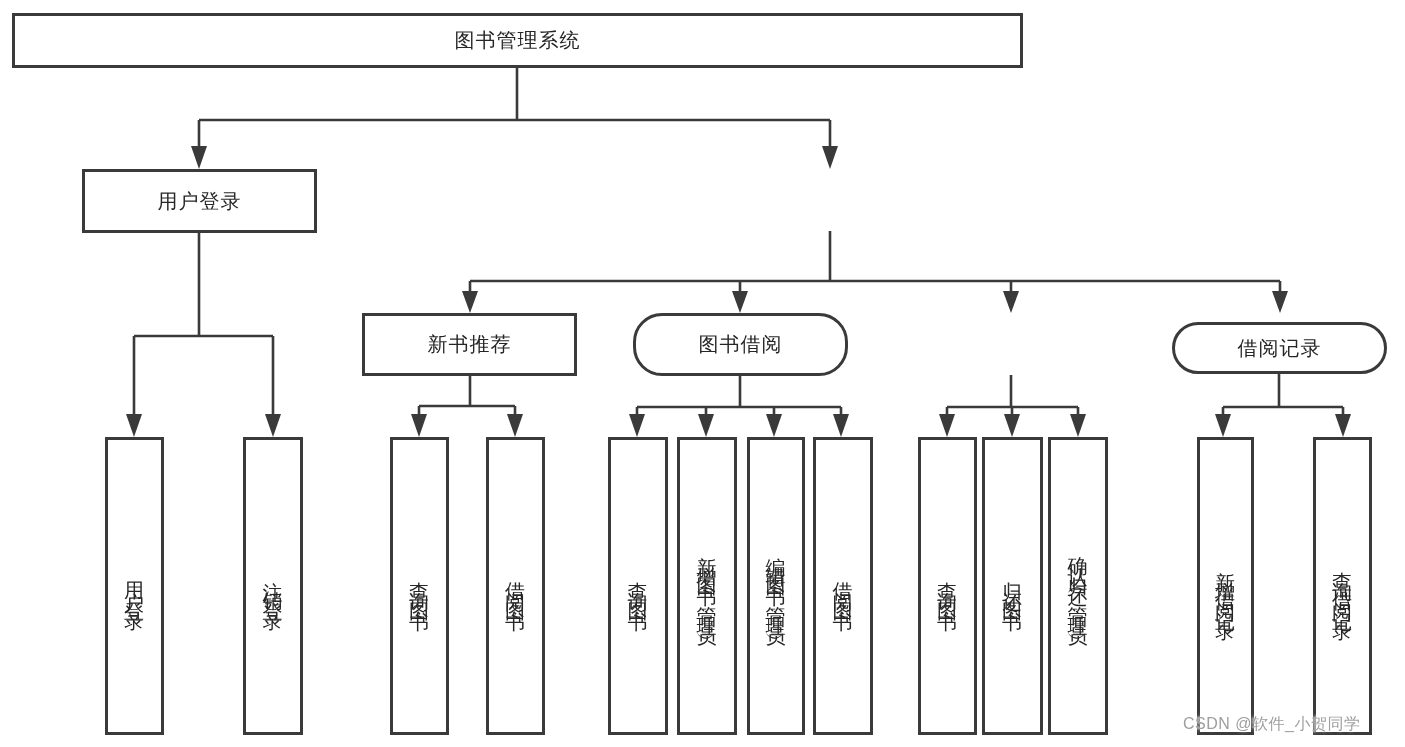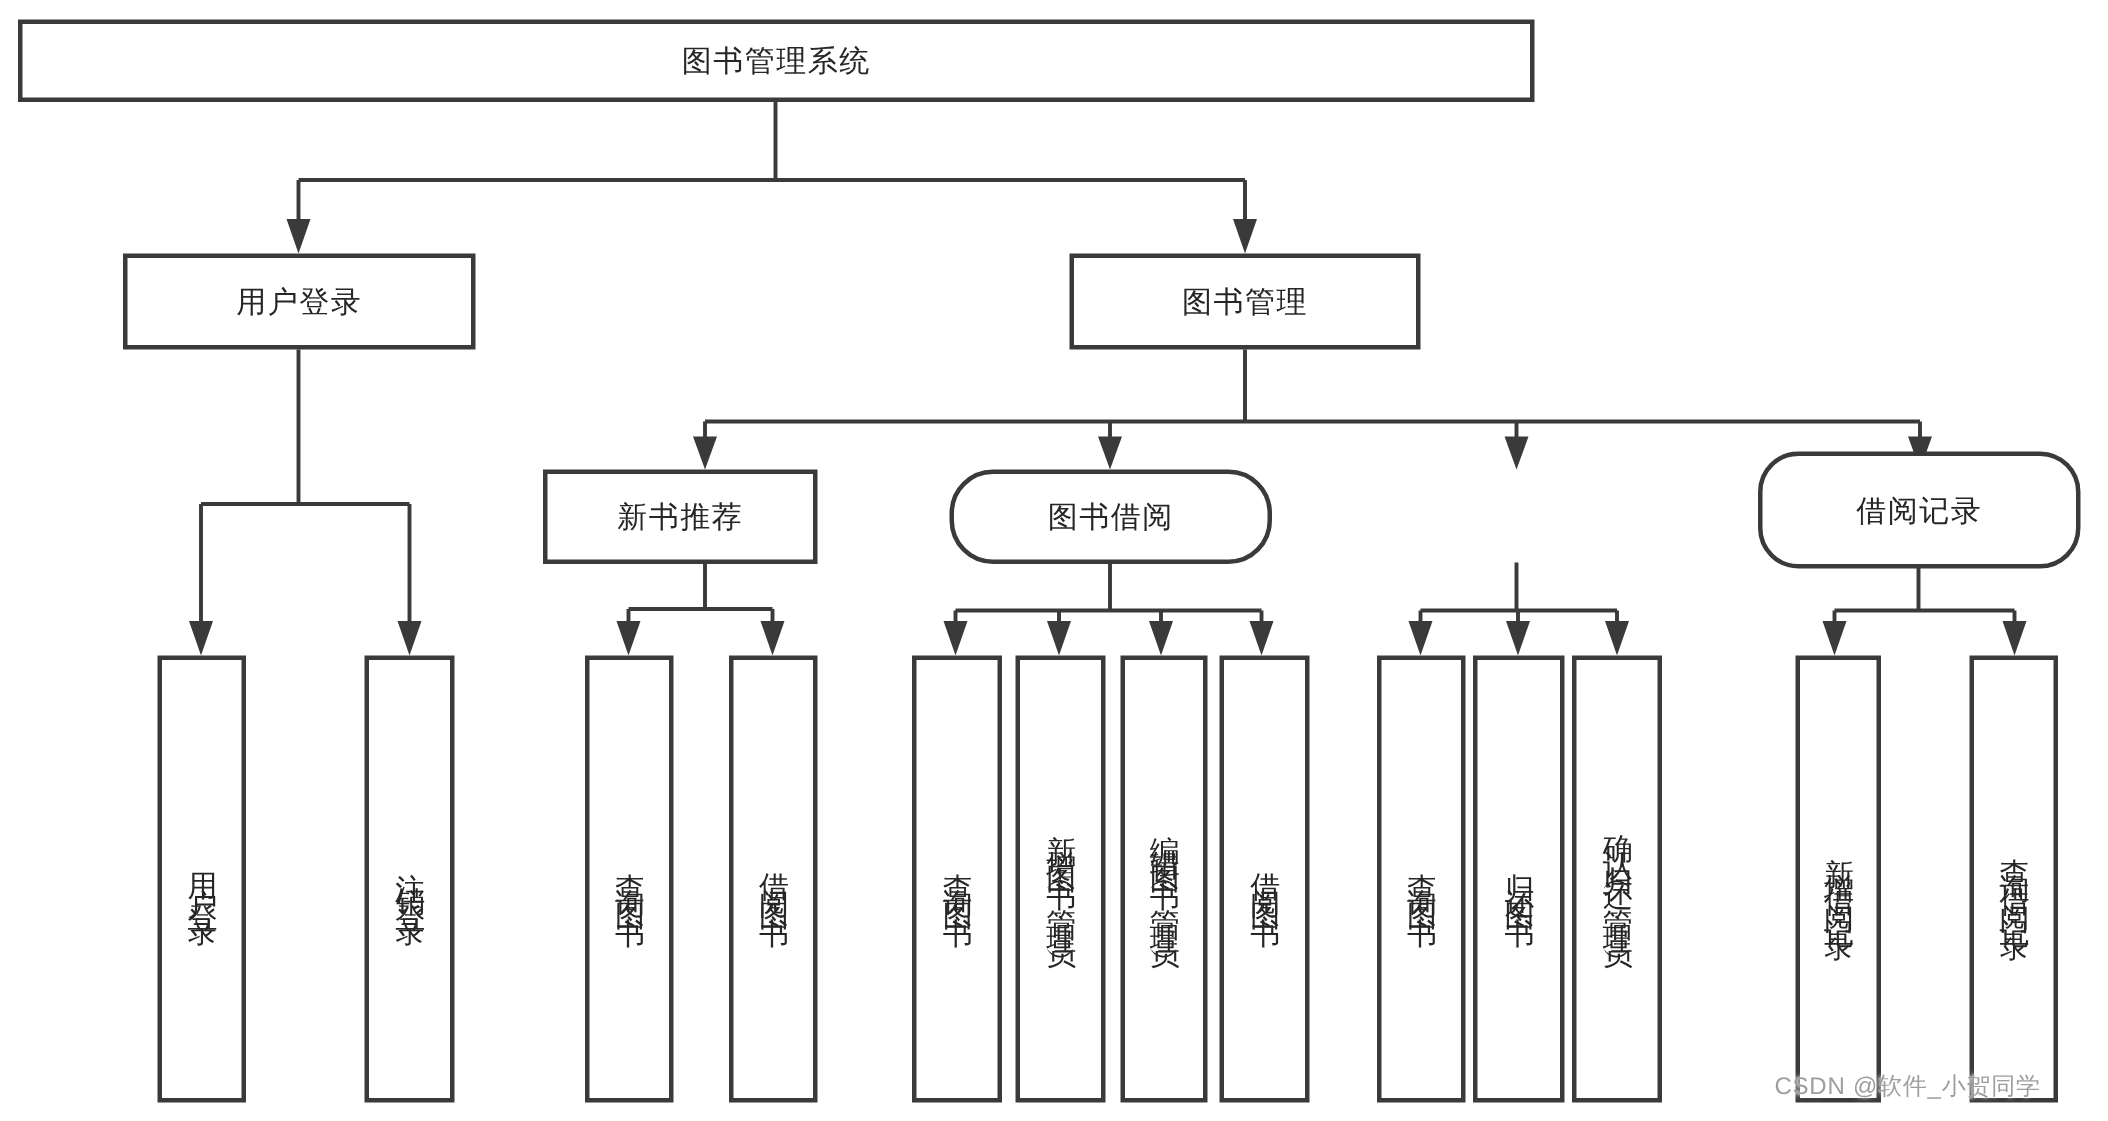--- a/index.html
+++ b/index.html
@@ -100,31 +100,28 @@
     </g>
   </svg>
 
   <div class="node" style="left:12px; top:13px; width:1011px; height:55px;">
     <span class="lbl">图书管理系统</span>
   </div>
 
   <div class="node" style="left:82px; top:169px; width:235px; height:64px;">
     <span class="lbl">用户登录</span>
   </div>
-  <div class="node" style="left:713px; top:169px; width:234px; height:64px;">
-    <span class="lbl">图书管理</span>
-  </div>
 
-  <div class="node" style="left:362px; top:313px; width:183px; height:63px;">
+  <div class="node" style="left:362px; top:313px; width:215px; height:63px;">
     <span class="lbl">新书推荐</span>
   </div>
   <div class="node" style="left:633px; top:313px; width:215px; height:63px;border-radius:29px;">
     <span class="lbl">图书借阅</span>
   </div>
-  <div class="node" style="left:1172px; top:301px; width:215px; height:78px;border-radius:27px;">
+  <div class="node" style="left:1172px; top:322px; width:215px; height:52px;border-radius:27px;">
     <span class="lbl">借阅记录</span>
   </div>
 
   <div class="node vnode" style="left:105px; top:437px; width:59px; height:298px;">
     <span class="lbl">用户登录</span>
   </div>
   <div class="node vnode" style="left:243px; top:437px; width:60px; height:298px;">
     <span class="lbl">注销登录</span>
   </div>
 

